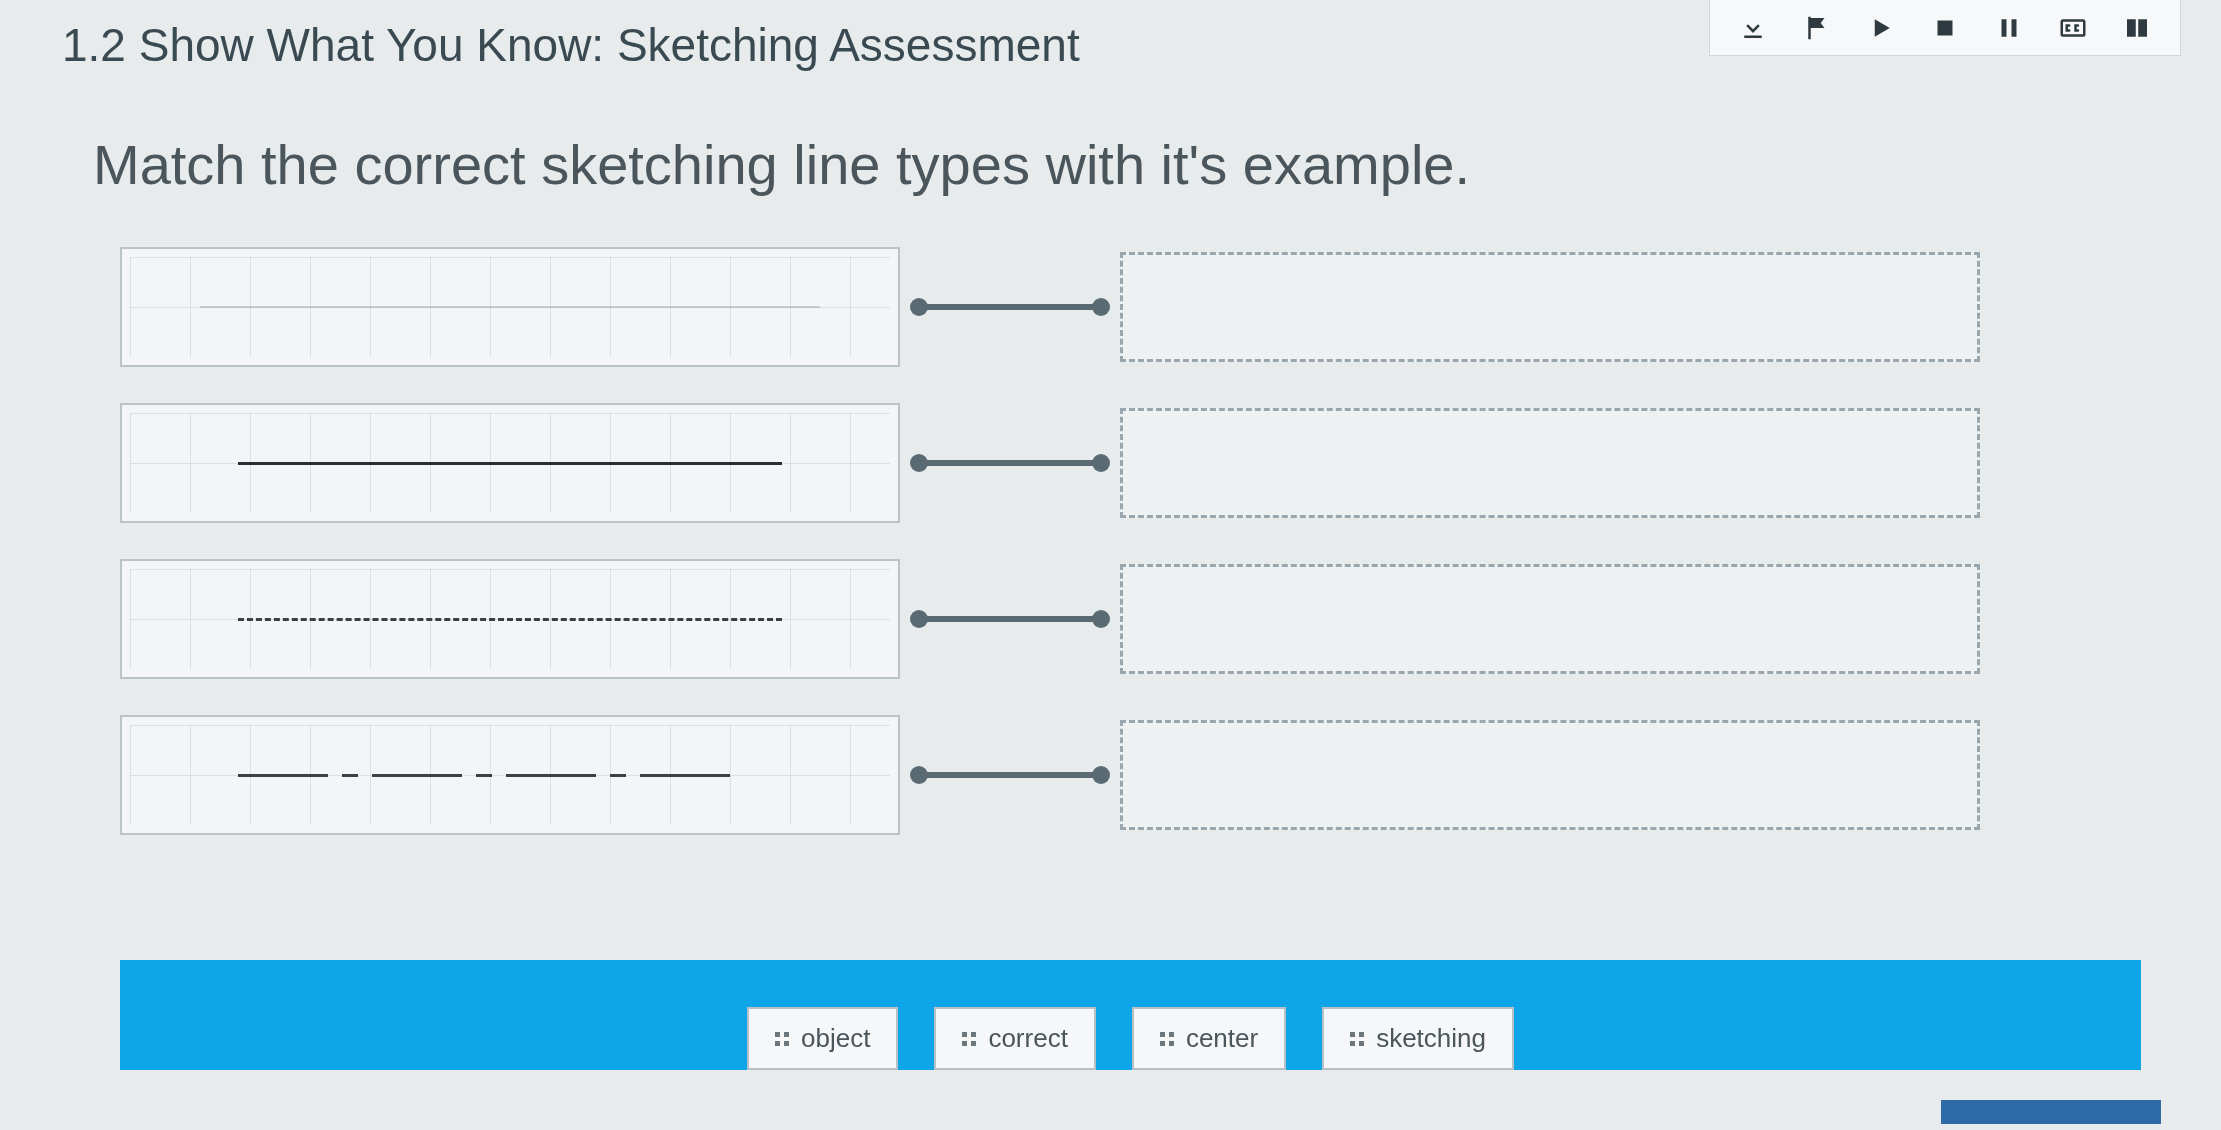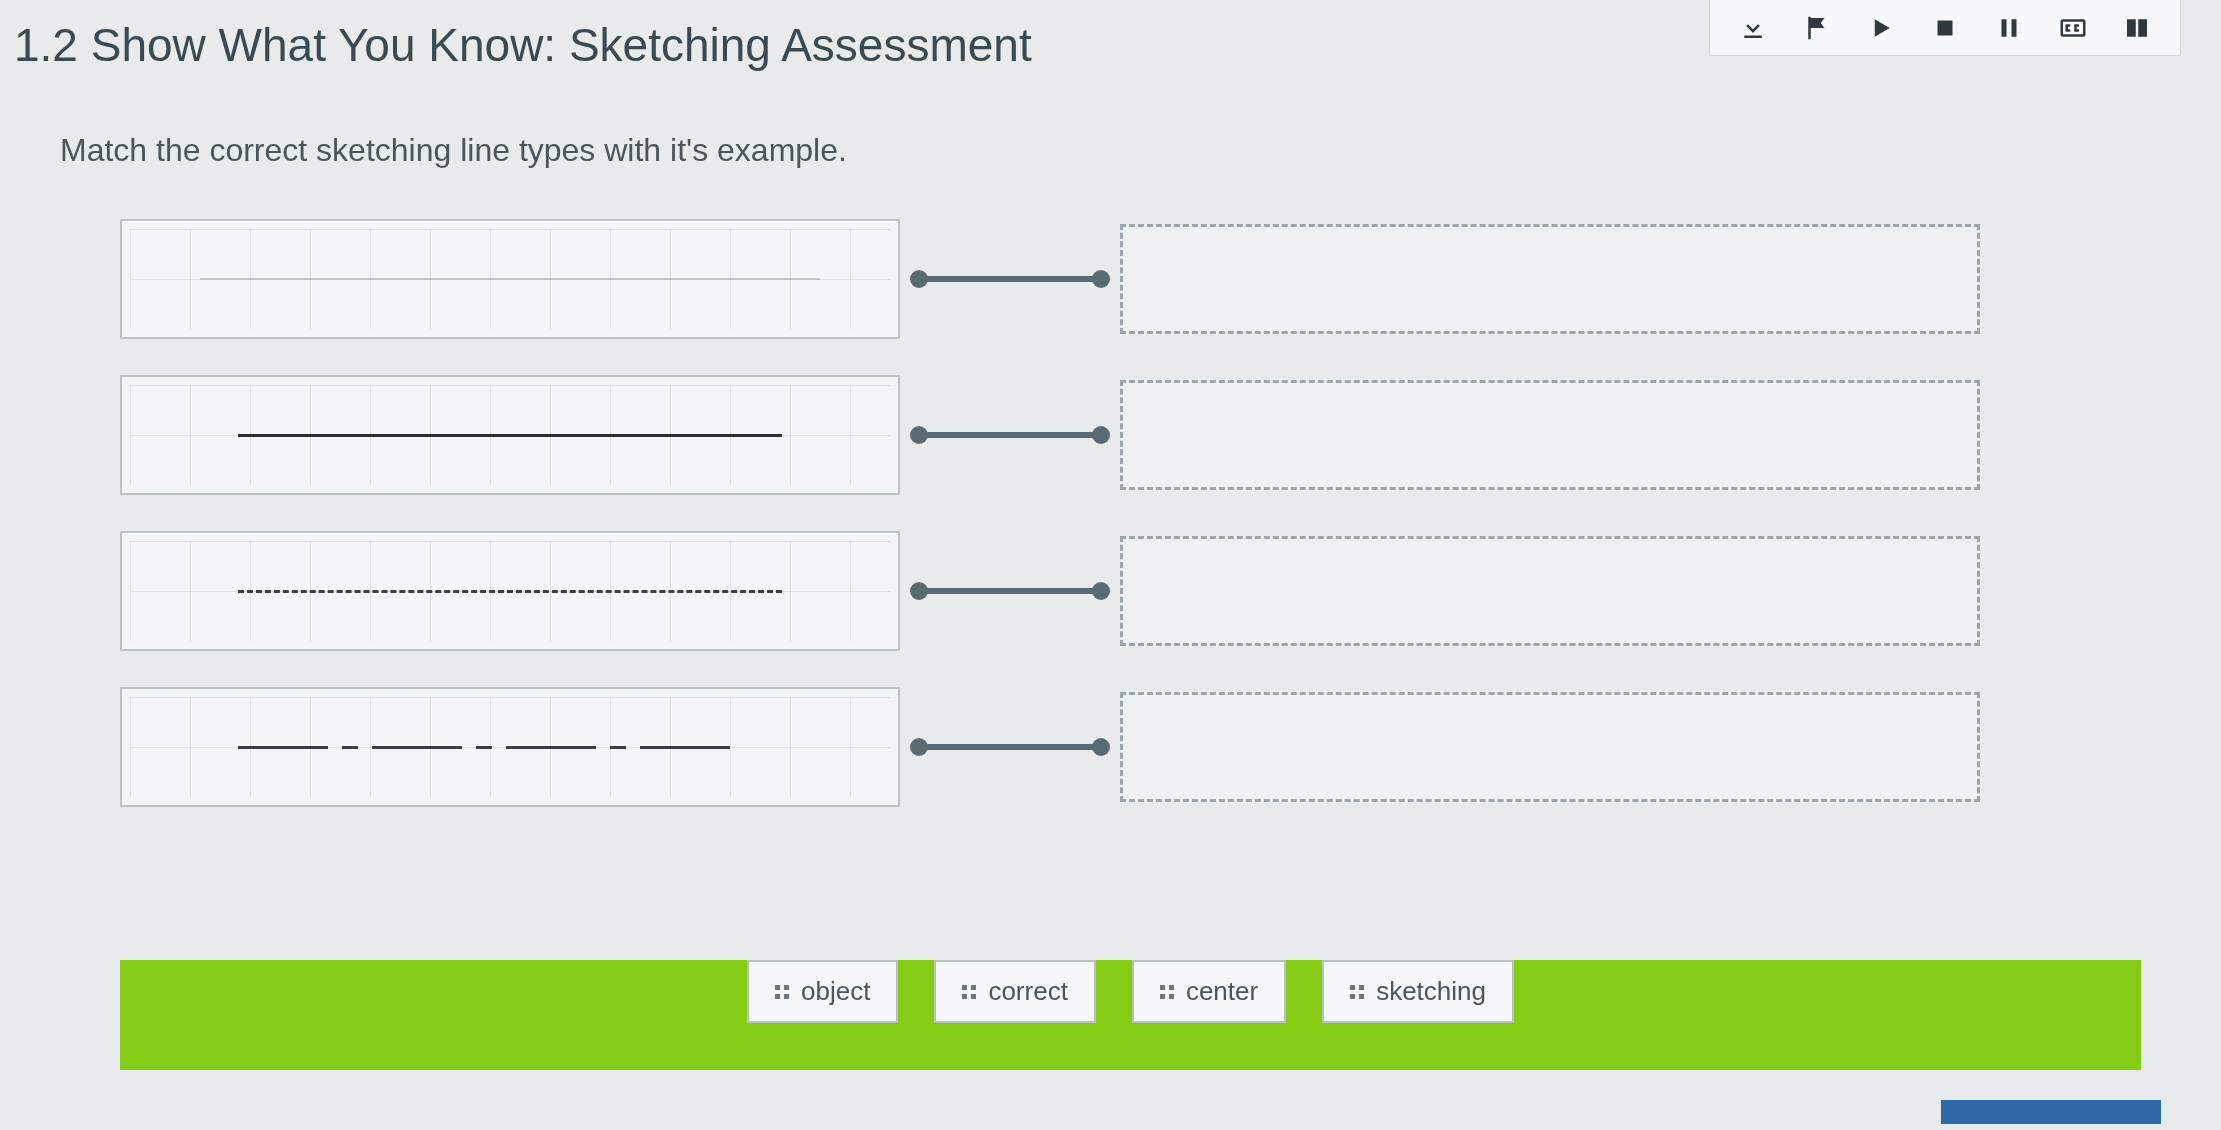--- a/index.html
+++ b/index.html
@@ -9,26 +9,28 @@
     width: 2221px;
     height: 1130px;
     overflow: hidden;
     position: relative;
   }
   .page-title {
     font-size: 46px;
     color: #3a4a52;
     padding: 18px 0 0 14px;
     font-weight: 400;
+    margin-left: 48px;
   }
   .question-prompt {
-    font-size: 32px;
+    font-size: 56px;
     color: #4a565c;
     padding: 60px 0 0 60px;
     font-weight: 400;
+    margin-left: 33px;
   }
   .match-area {
     margin: 50px 0 0 120px;
     display: flex;
     flex-direction: column;
     gap: 36px;
   }
   .match-row {
     display: flex;
     align-items: center;
@@ -111,23 +113,23 @@
     border: 3px dashed #9aa6ad;
     background: #eef1f2;
   }
 
   .answer-bank {
     position: absolute;
     left: 120px;
     right: 80px;
     top: 960px;
     height: 110px;
-    background: #84cc16;
-    display: flex;
-    align-items: flex-start;
+    background: #0ea5e9;
+    display: flex;
+    align-items: flex-end;
     justify-content: center;
     gap: 36px;
     padding: 0 40px;
   }
   .answer-chip {
     background: #f5f7f8;
     border: 2px solid #b7c0c5;
     padding: 14px 26px;
     font-size: 26px;
     color: #4a565c;

